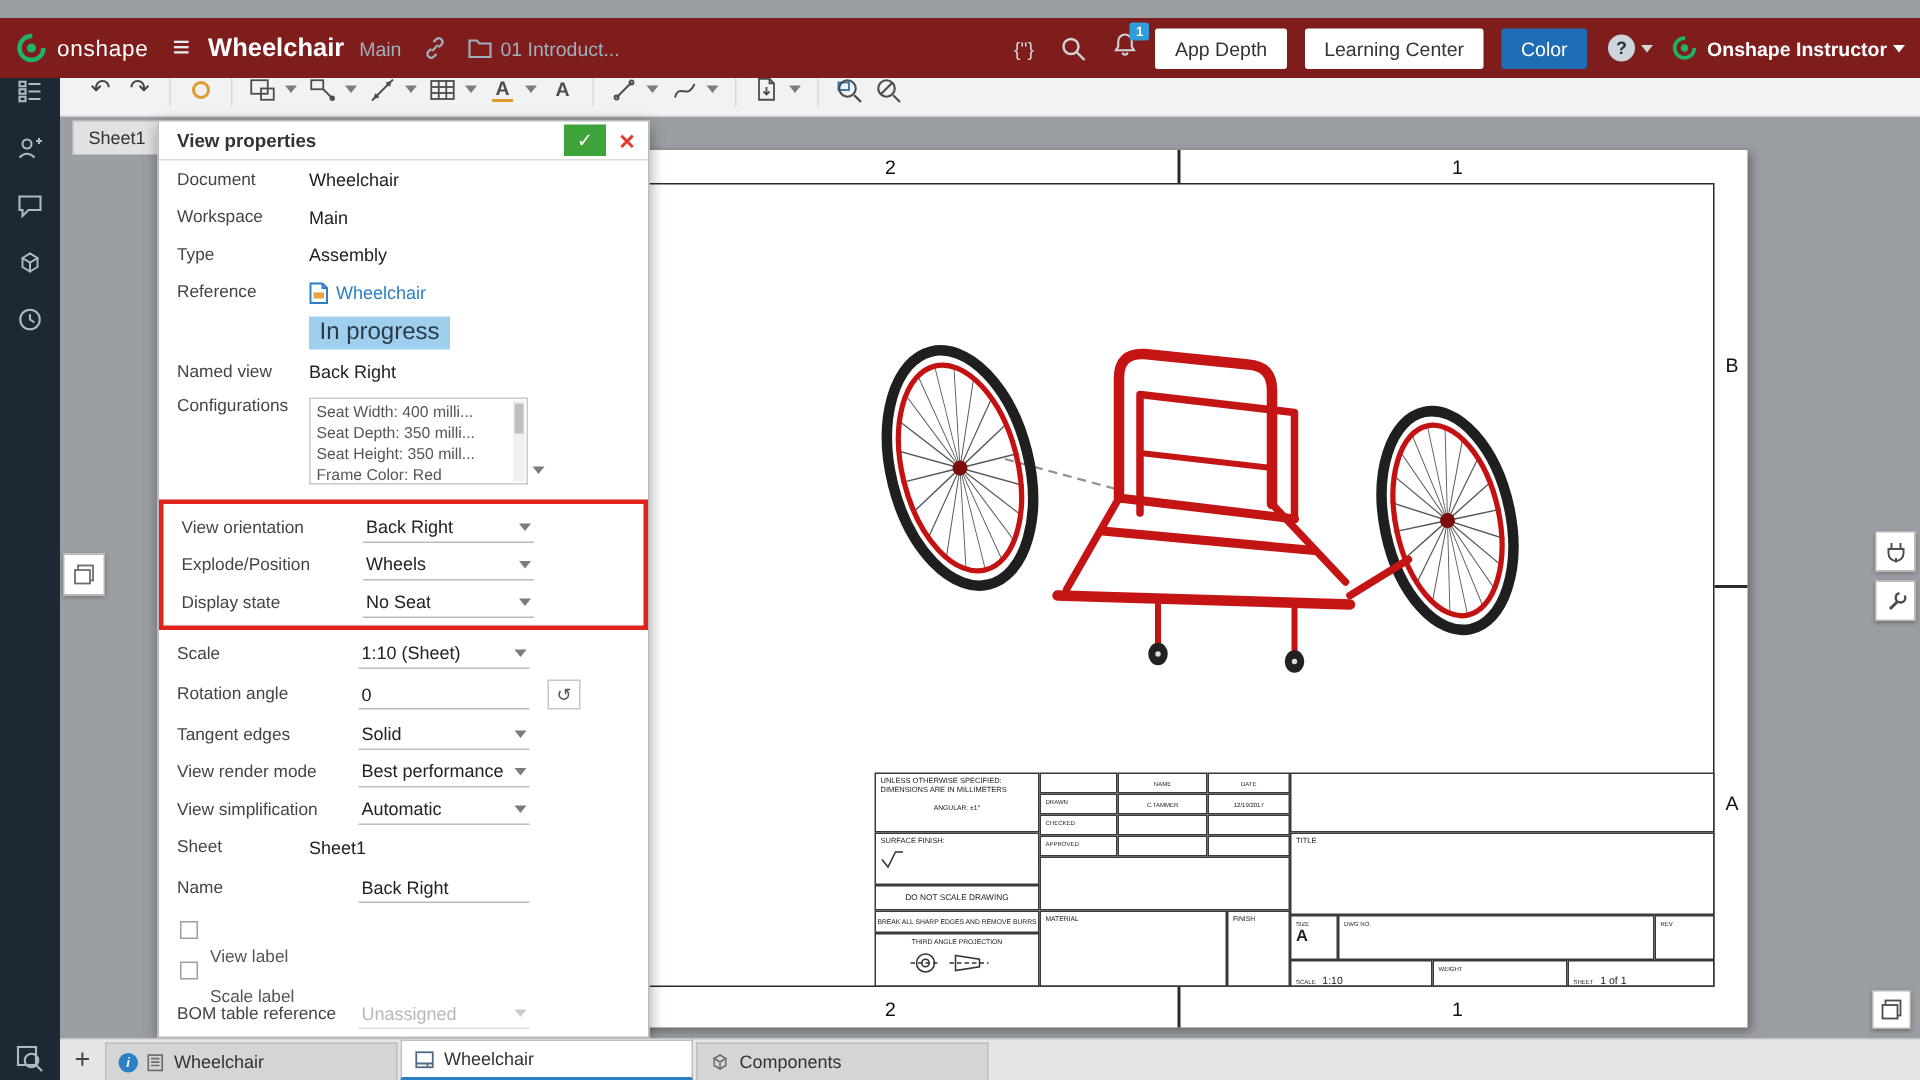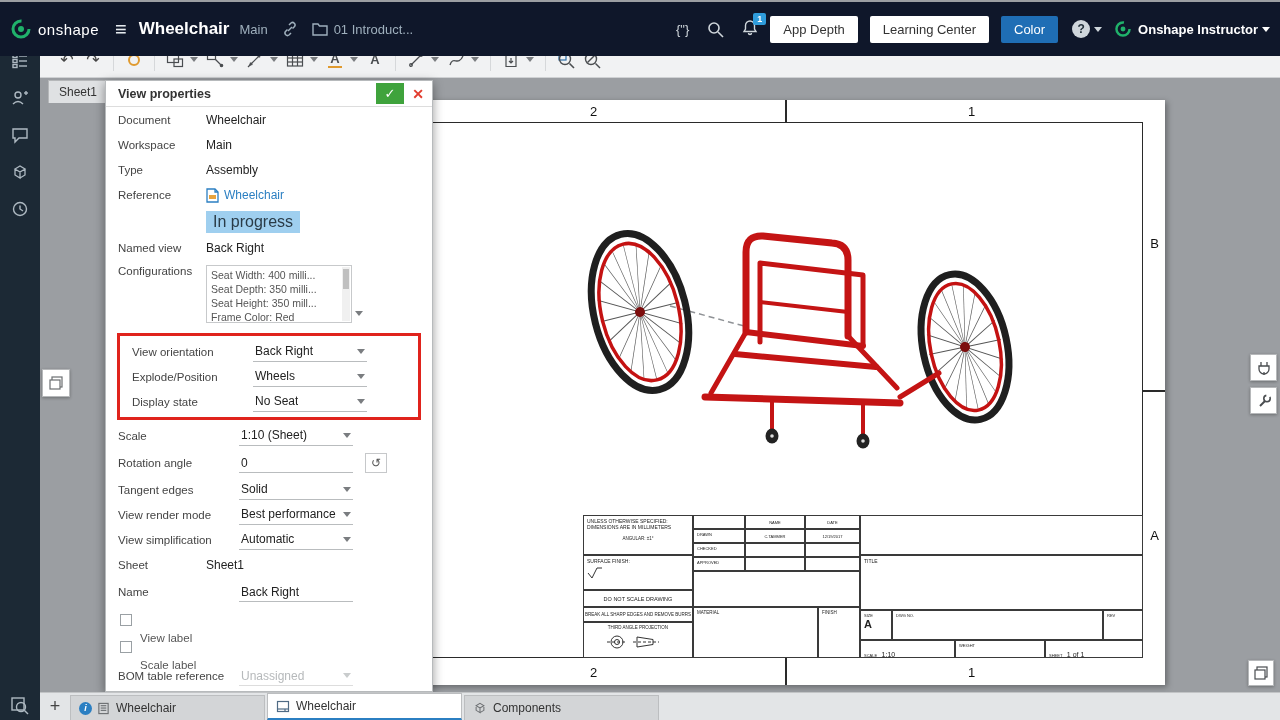--- a/index.html
+++ b/index.html
@@ -1,19 +1,19 @@
 <!DOCTYPE html>
 <html><head>
 <meta charset="utf-8">
 <style>
   * { margin:0; padding:0; box-sizing:border-box; }
   html,body { width:1280px; height:720px; overflow:hidden; font-family:"Liberation Sans",sans-serif; background:#9b9ea2; position:relative; }
 
   
-  .topbar{position:absolute;left:0;top:2px;width:1280px;height:54px;background:#0f172a;display:flex;align-items:center;color:#fff;z-index:40;}
+  .topbar{position:absolute;left:0;top:12px;width:1280px;height:40px;background:#7f1d1d;display:flex;align-items:center;color:#fff;z-index:40;}
   .brand{font-size:15px;letter-spacing:.5px;color:#fff;margin-left:6px;}
   .hamburger{margin-left:16px;font-size:20px;color:#e5eaee;cursor:pointer;}
   .doctitle{margin-left:12px;font-size:17px;font-weight:bold;}
   .wslabel{margin-left:10px;font-size:13px;color:#9fb0bd;}
   .tb-ic{margin-left:14px;display:flex;align-items:center;}
   .folderlbl{margin-left:6px;font-size:13px;color:#9fb0bd;}
   .tb-spacer{flex:1;}
   .versions{font-size:13px;color:#cfd6db;margin-left:10px;}
   .bellwrap{position:relative;margin-left:18px;}
   .badge{position:absolute;top:-6px;right:-8px;background:#2f9cdb;color:#fff;font-size:9px;font-weight:bold;padding:1px 4px;border-radius:2px;}
@@ -71,21 +71,21 @@
   .selval{white-space:nowrap;overflow:hidden;max-width:98px;font-size:12px;color:#222;}
   .pinput{width:114px;border:none;border-bottom:1px solid #b9bcbe;font-family:inherit;font-size:12px;color:#222;padding:2px;background:#fff;}
   .reflink{color:#2b7fc2;font-size:12px;margin-left:5px;cursor:pointer;}
   .statusbadge{background:#9fcfef;color:#2a3b47;font-size:16px;padding:2px 7px;}
   .cfgrow{height:70px;align-items:flex-start;padding-top:4px;display:flex;padding-left:12px;}
   .configbox{position:relative;width:146px;height:58px;border:1px solid #c7c9cb;font-size:10.5px;color:#555;overflow:hidden;padding:2px 13px 0 4px;line-height:14px;}
   .cfgline{white-space:nowrap;overflow:hidden;}
   .cfgscroll{position:absolute;right:1px;top:1px;width:8px;height:54px;background:#f0f0f0;}
   .cfgthumb{position:absolute;left:1px;top:2px;width:6px;height:20px;background:#c0c0c0;}
   .cfgcaret{margin-left:3px;margin-top:46px;}
-  .redgrp{border:3px solid #e0231c;padding:3px 0;margin:2px 11px;}
+  .redgrp{border:3px solid #e0231c;padding:3px 0;margin:2px 0;}
   .redgrp .prow{height:25px;}
   .resetbtn{width:22px;height:20px;border:1px solid #c6c8ca;background:#fff;margin-left:12px;font-size:12px;color:#555;display:flex;align-items:center;justify-content:center;cursor:pointer;}
   .chkrow{height:27px;display:flex;align-items:center;padding-left:14px;}
   .chkbox{width:12px;height:12px;border:1px solid #9aa0a4;background:#fff;flex:none;cursor:pointer;}
   .chklabel{margin-left:8px;font-size:11.5px;color:#555;margin-top:36px;}
   .dis .selval{color:#b6b9bb;}
   .dis{border-bottom-color:#ddd;}
   .dis .caret{border-top-color:#c9cccd;}
 
   

